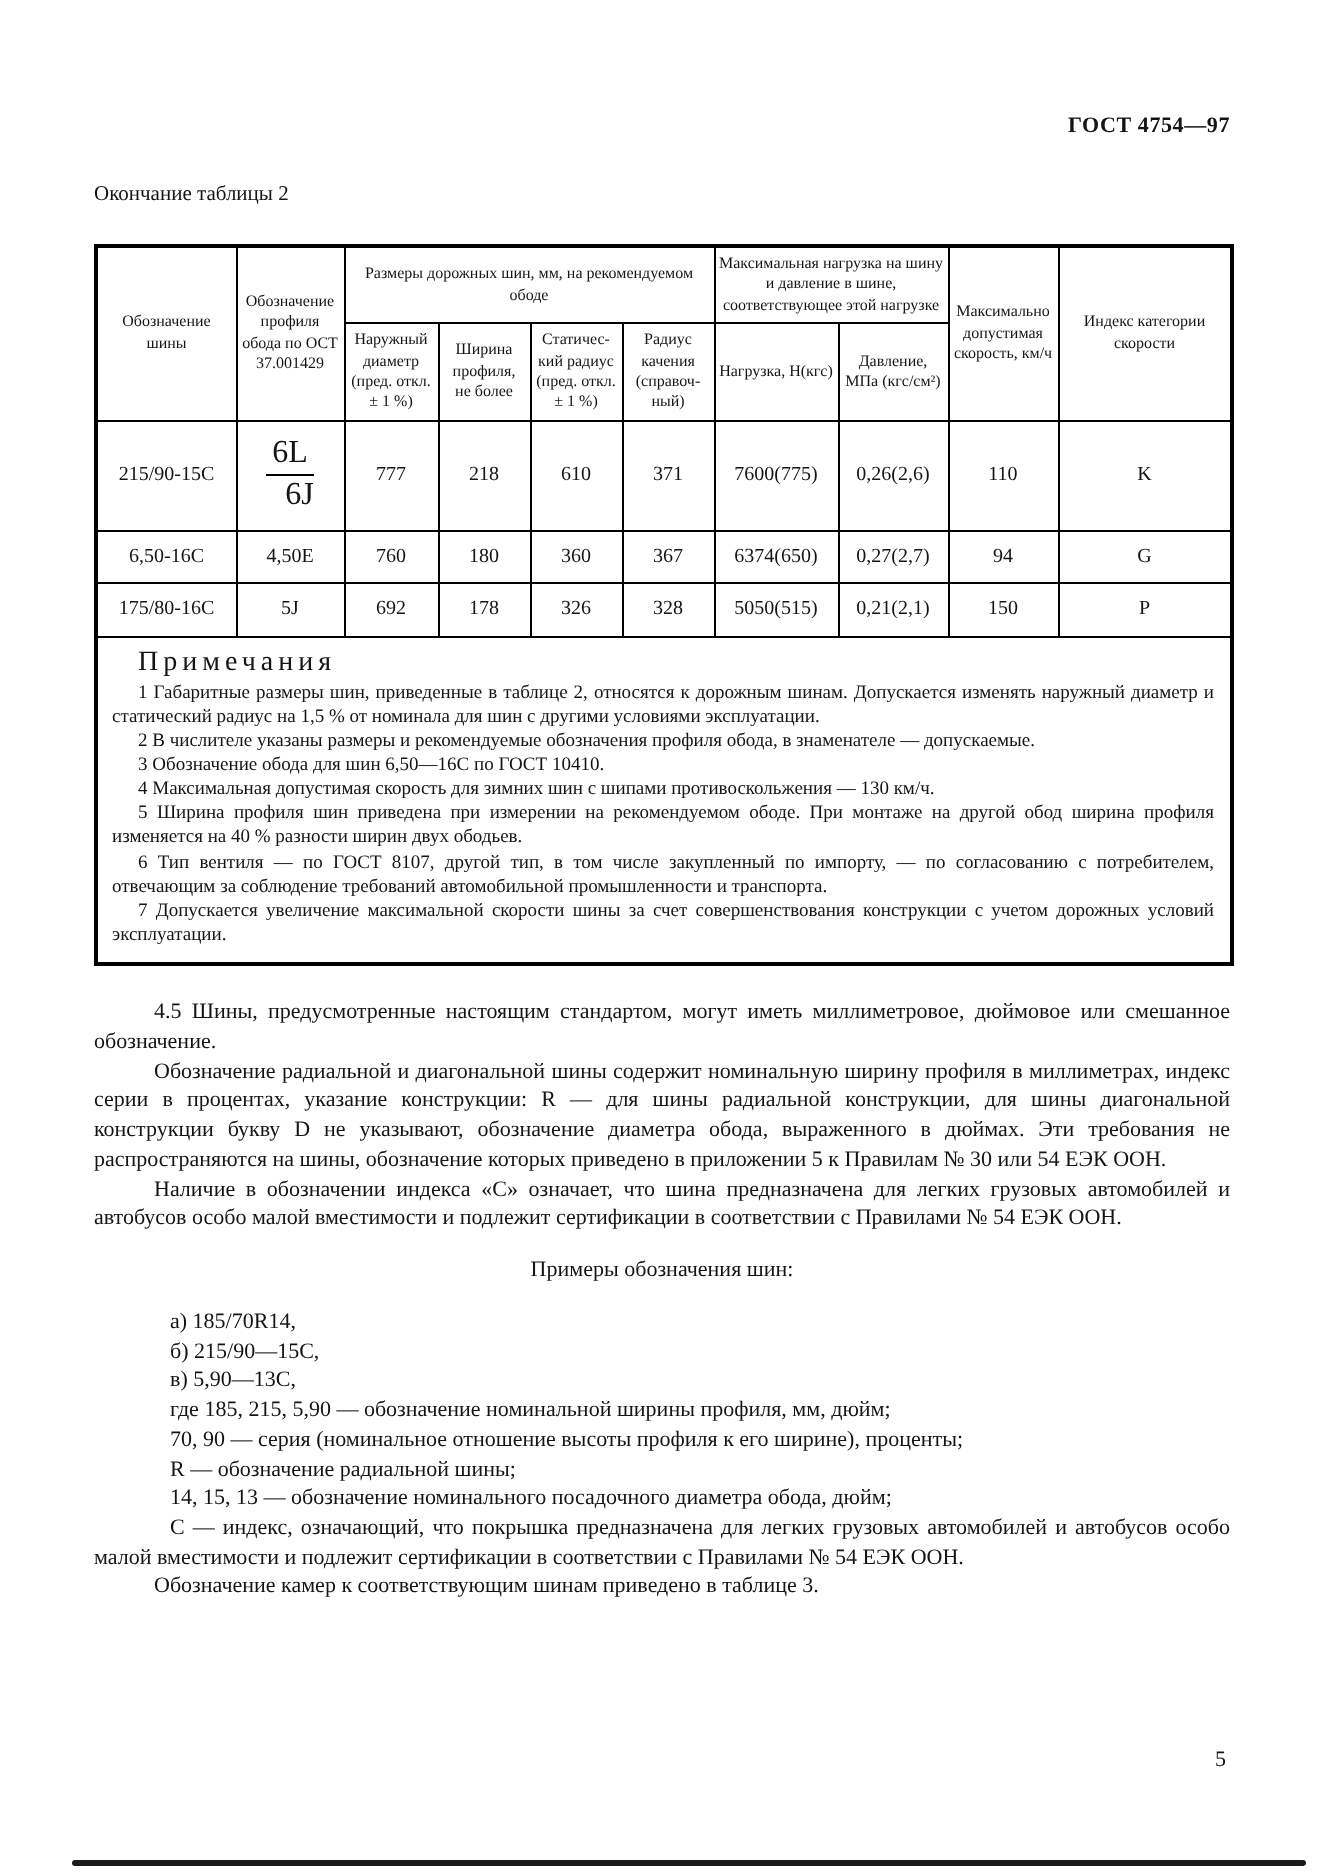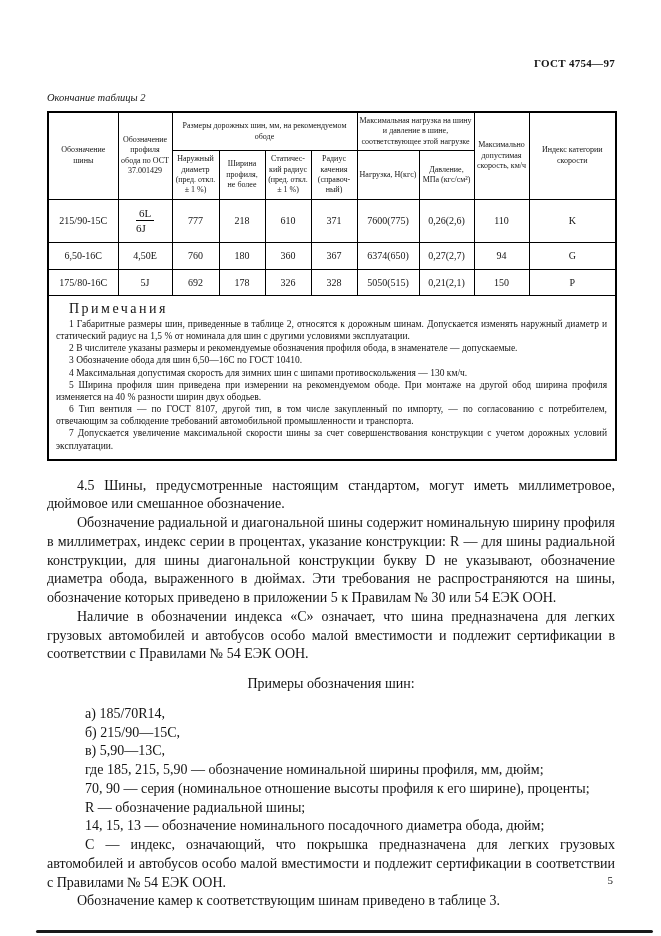--- a/index.html
+++ b/index.html
@@ -17,24 +17,23 @@
     overflow: hidden;
     border-radius: 19px;
   }
   .doc-header {
     text-align: right;
     font-weight: bold;
     font-size: 11px;
     letter-spacing: 0.3px;
   }
   .table-caption {
-    font-style: italic;
     font-size: 10.5px;
     margin-top: 23px;
-    margin-bottom: 8px;
+    margin-bottom: 19px;
   }
   table.spec {
     width: 100%;
     border-collapse: collapse;
     table-layout: fixed;
     border: 2px solid #000;
   }
   .spec th, .spec td {
     border: 1px solid #000;
     font-weight: normal;
@@ -47,23 +46,23 @@
     line-height: 1.3;
     padding: 3px 2px;
   }
   .spec tr.data-row td {
     font-size: 10px;
     padding: 7px 2px;
     line-height: 1.15;
   }
   .frac {
     display: inline-block;
-    text-align: left;
+    text-align: right;
     line-height: 1.15;
-    font-size: 11px;
+    font-size: 16px;
   }
   .frac-num { display: block; border-bottom: 1px solid #000; padding: 0 3px 1px; }
   .frac-den { display: block; padding-top: 1px; }
   .notes-cell {
     text-align: left !important;
     padding: 5px 8px 7px 7px !important;
   }
   .notes-title {
     font-size: 14px;
     letter-spacing: 2.5px;
@@ -71,21 +70,21 @@
     margin-bottom: 1px;
   }
   .note {
     font-size: 9.5px;
     line-height: 1.28;
     text-indent: 13px;
     text-align: justify;
   }
   .body-text {
     margin-top: 16px;
-    font-size: 14px;
+    font-size: 11px;
     line-height: 1.34;
   }
   .para {
     text-indent: 30px;
     text-align: justify;
   }
   .examples-heading {
     text-align: center;
     margin: 11px 0 11px 0;
   }

